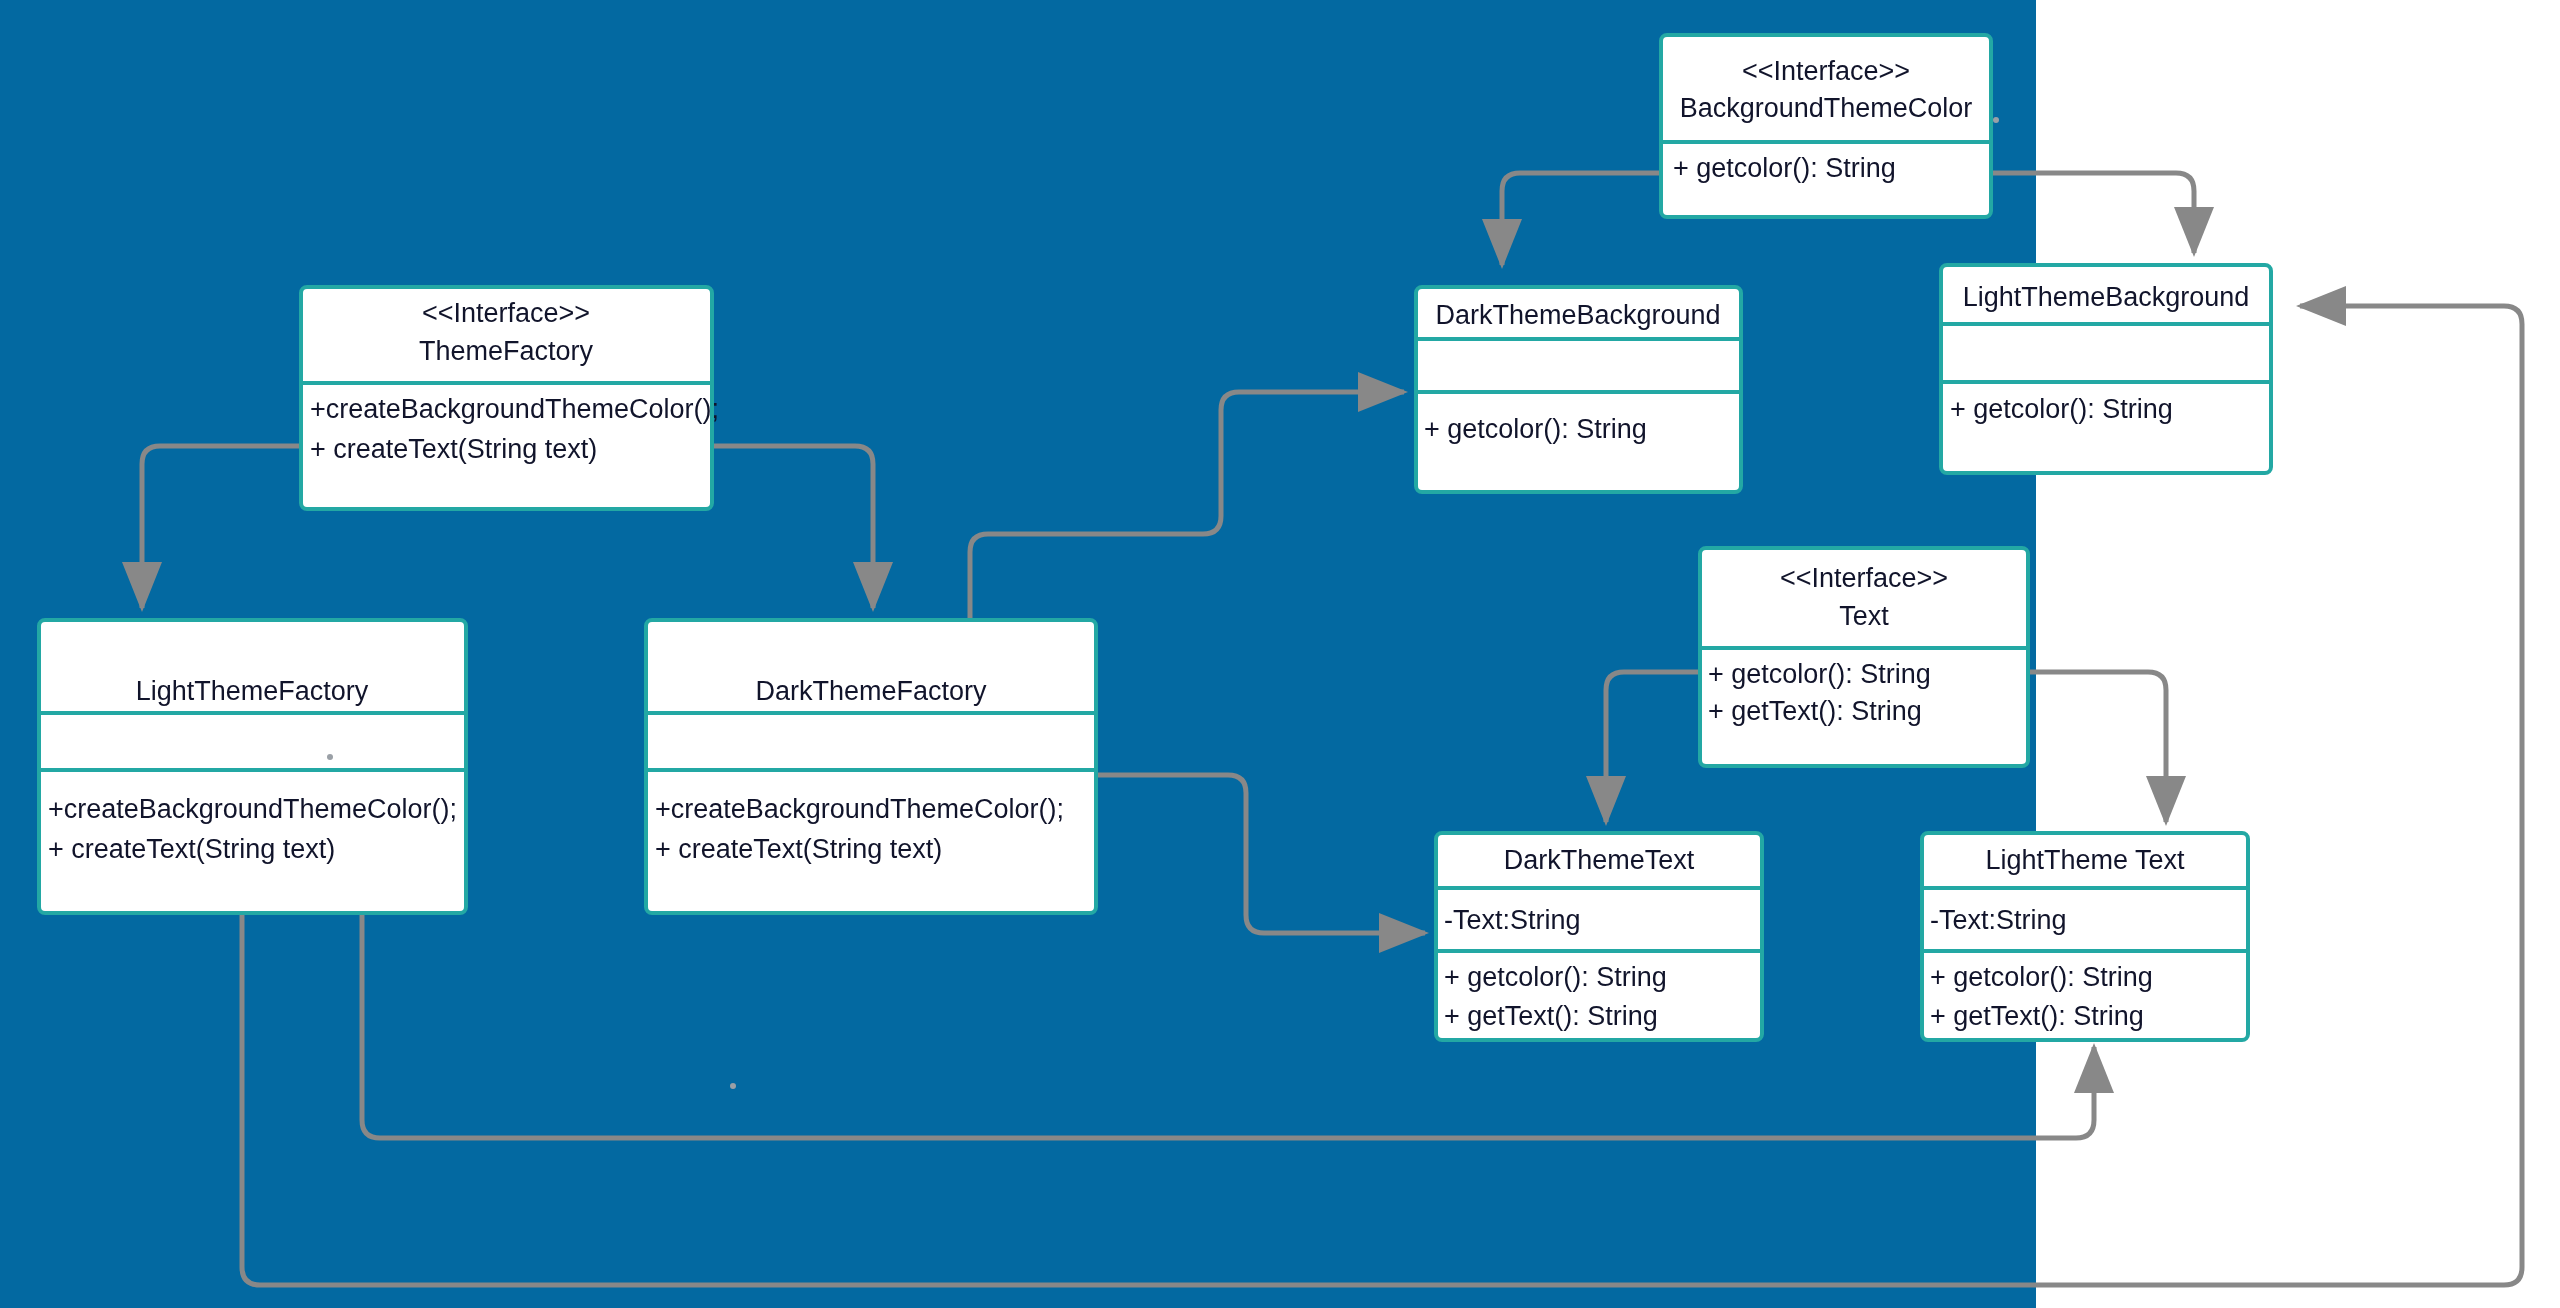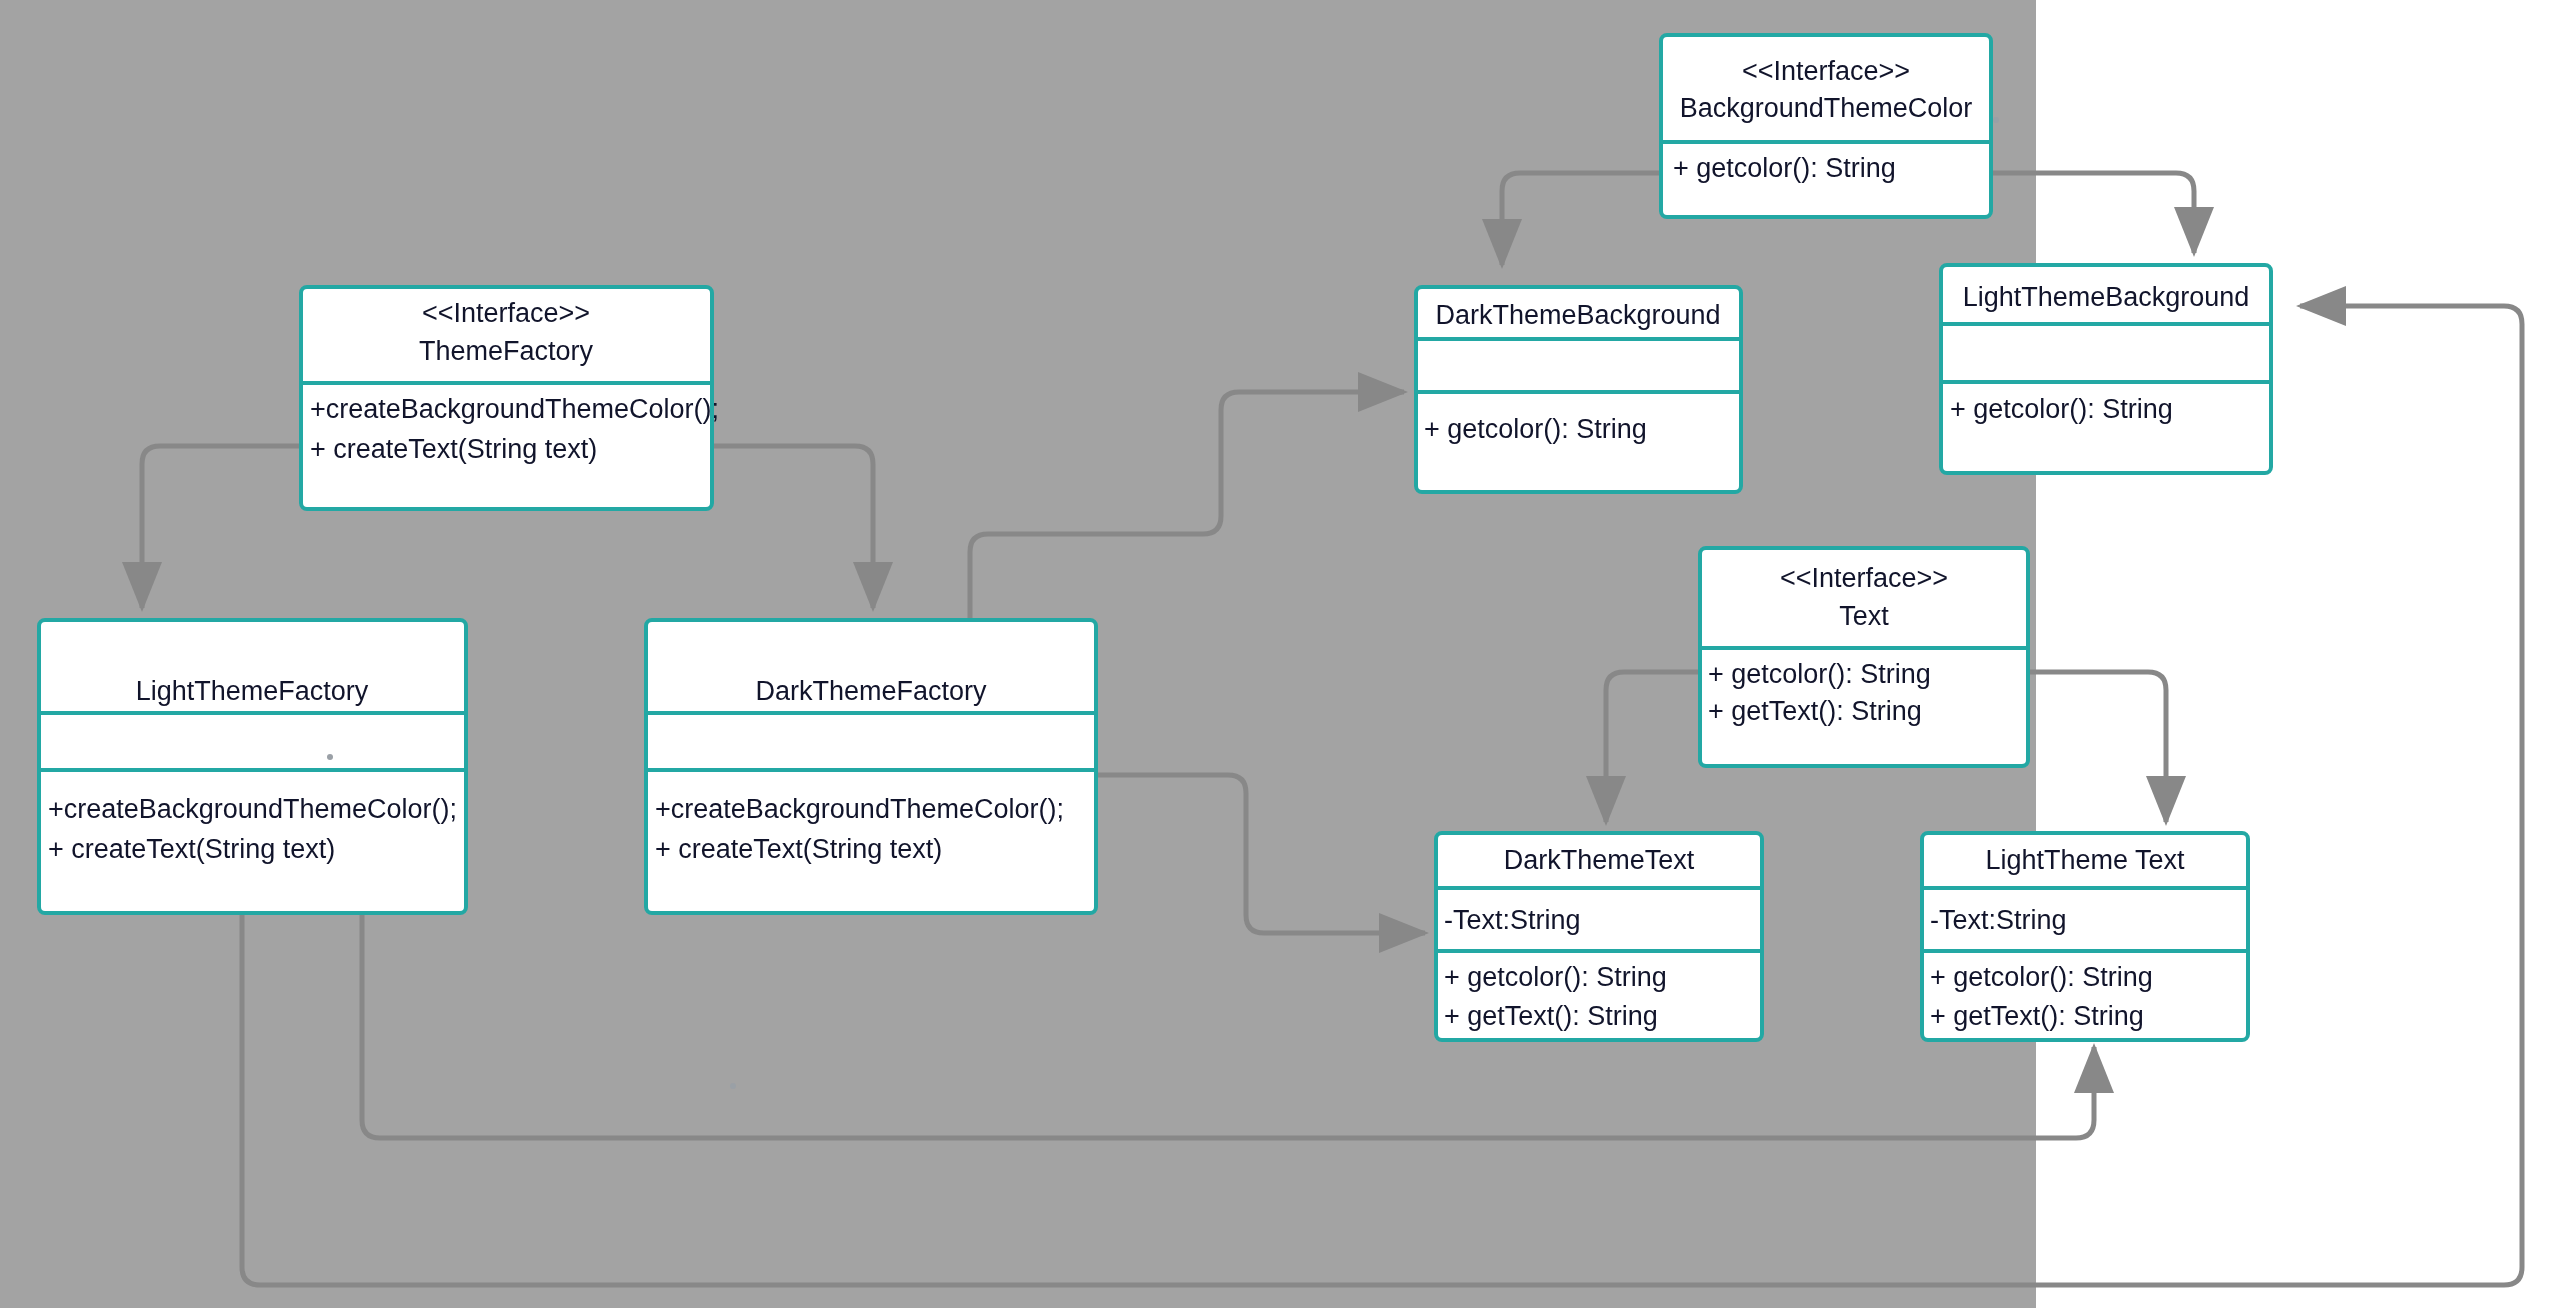--- a/index.html
+++ b/index.html
@@ -11,21 +11,21 @@
   body {
     width: 2560px;
     height: 1308px;
     overflow: hidden;
     font-family: "Liberation Sans", sans-serif;
   }
   #diagram-root {
     position: relative;
     width: 2036px;
     height: 1308px;
-    background: #a3a3a3;
+    background: #0369a1;
   }
   svg.uml-canvas {
     position: absolute;
     top: 0;
     left: 0;
     width: 2560px;
     height: 1308px;
     display: block;
   }
   .box-rect {

